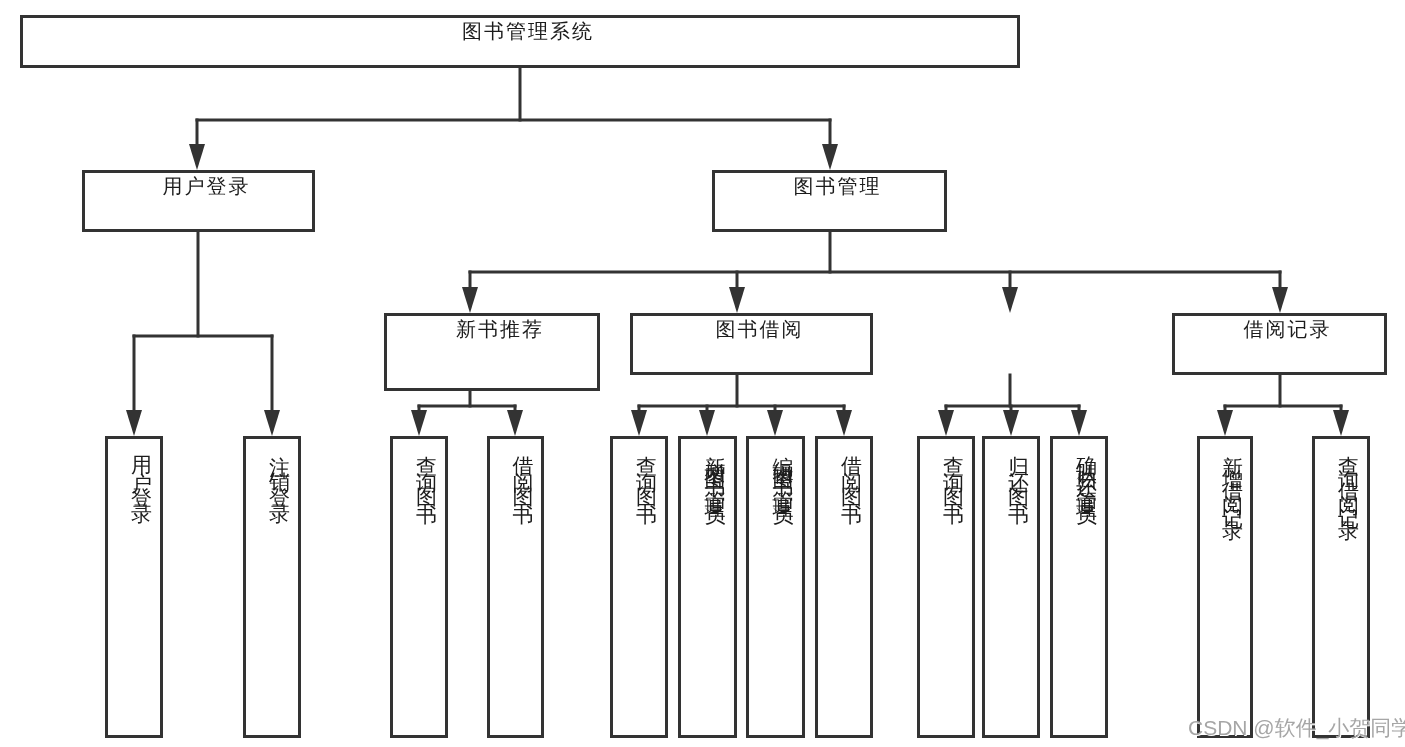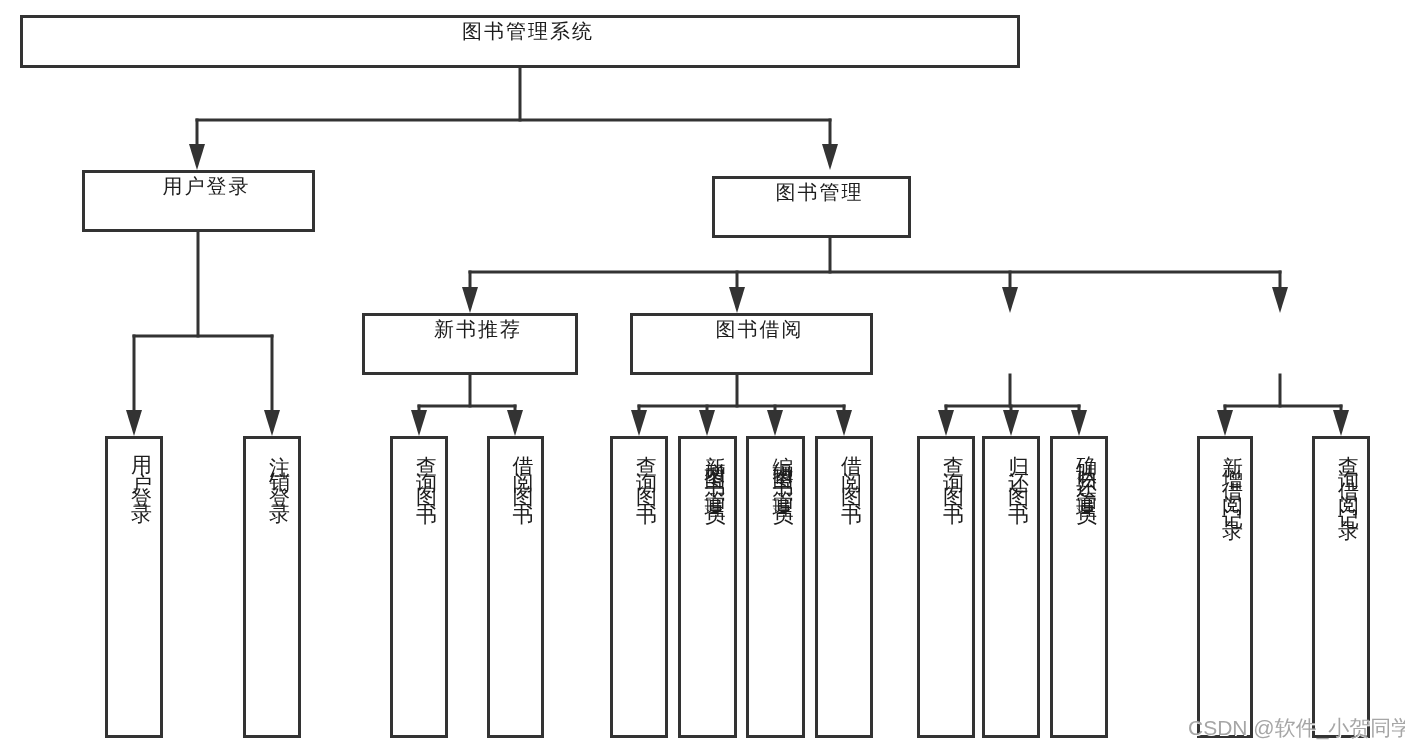--- a/index.html
+++ b/index.html
@@ -99,29 +99,32 @@
     </g>
   </svg>
 
   <div class="box" style="left:20px;top:15px;width:1000px;height:53px">
     <span>图书管理系统</span>
   </div>
 
   <div class="box" style="left:82px;top:170px;width:233px;height:62px">
     <span>用户登录</span>
   </div>
-  <div class="box" style="left:712px;top:176px;width:199px;height:62px">
+  <div class="box" style="left:712px;top:170px;width:235px;height:62px">
     <span>图书管理</span>
   </div>
 
-  <div class="box" style="left:362px;top:313px;width:216px;height:62px">
+  <div class="box" style="left:384px;top:313px;width:216px;height:78px">
     <span>新书推荐</span>
   </div>
   <div class="box" style="left:630px;top:313px;width:243px;height:62px">
     <span>图书借阅</span>
+  </div>
+  <div class="box" style="left:1172px;top:313px;width:215px;height:62px">
+    <span>借阅记录</span>
   </div>
 
   <div class="box leaf" style="left:105px;top:436px;width:58px;height:302px">
     <span>用户登录</span>
   </div>
   <div class="box leaf" style="left:243px;top:436px;width:58px;height:302px">
     <span>注销登录</span>
   </div>
 
   <div class="box leaf" style="left:390px;top:436px;width:58px;height:302px">

